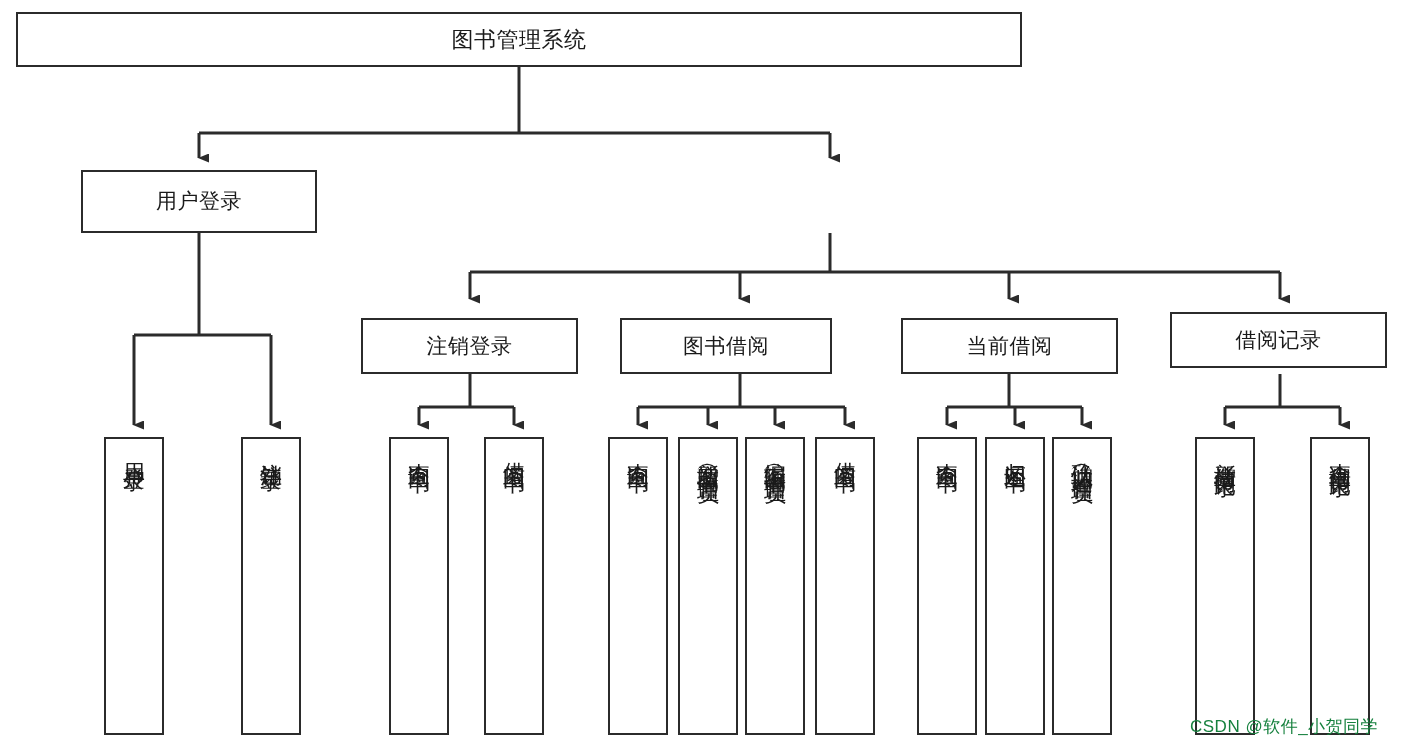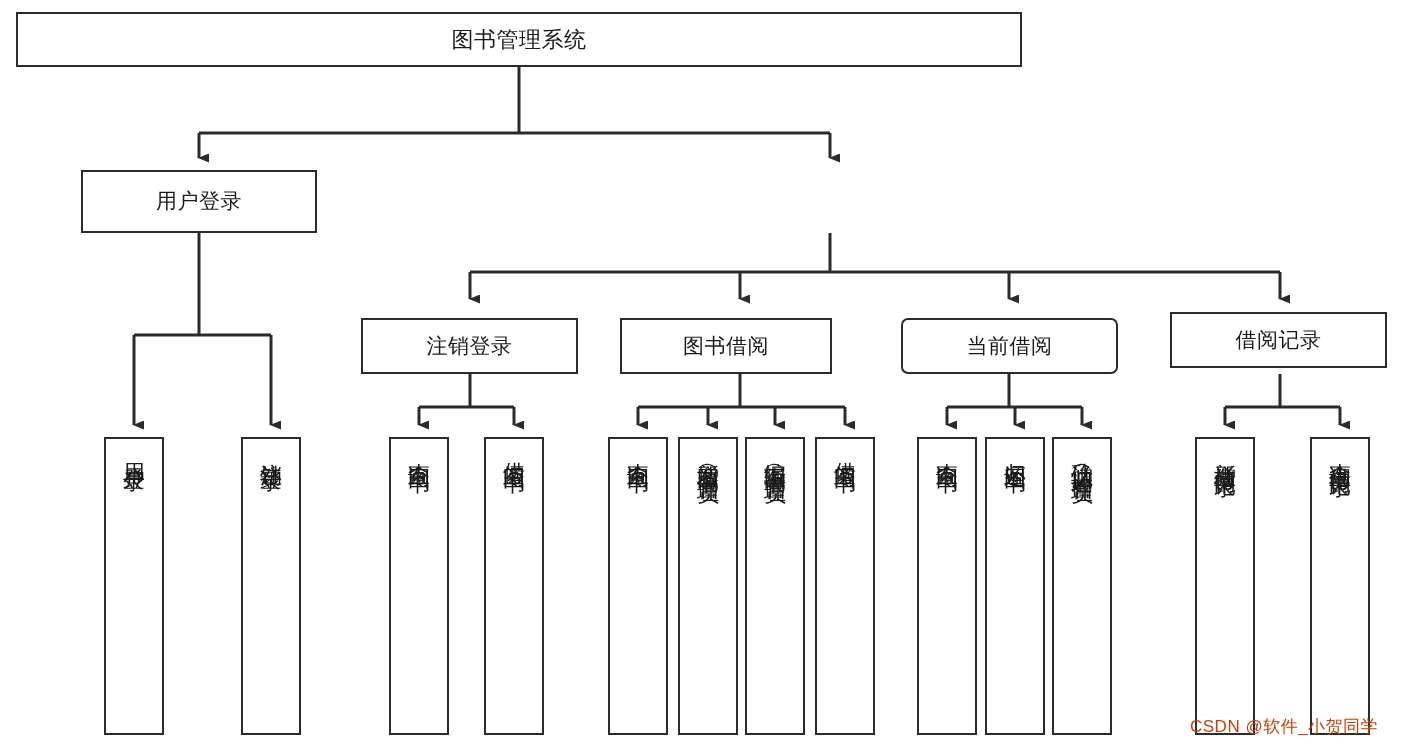--- a/index.html
+++ b/index.html
@@ -52,21 +52,21 @@
     writing-mode: vertical-rl;
     text-orientation: upright;
     font-size: 22px;
     letter-spacing: 3px;
     line-height: 1;
     white-space: nowrap;
   }
   #root-node .lbl { font-size: 22px; }
   #watermark {
     position: absolute;
-    color: #c2410c;
+    color: #15803d;
     font-size: 17px;
     letter-spacing: 0.5px;
     white-space: nowrap;
     pointer-events: none;
   }
 </style>
 </head>
 <body>
 
 <div id="canvas">
@@ -128,21 +128,21 @@
   <div class="node horiz" style="left:81px; top:170px; width:236px; height:63px;">
     <span class="lbl">用户登录</span>
   </div>
 
   <div class="node horiz" style="left:361px; top:318px; width:217px; height:56px;">
     <span class="lbl">注销登录</span>
   </div>
   <div class="node horiz" style="left:620px; top:318px; width:212px; height:56px;">
     <span class="lbl">图书借阅</span>
   </div>
-  <div class="node horiz" style="left:901px; top:318px; width:217px; height:56px;border-radius:7px;">
+  <div class="node horiz" style="left:901px; top:318px; width:217px; height:56px;">
     <span class="lbl">当前借阅</span>
   </div>
   <div class="node horiz" style="left:1170px; top:312px; width:217px; height:56px;">
     <span class="lbl">借阅记录</span>
   </div>
 
   <div class="node vert" style="left:104px; top:437px; width:60px; height:298px;">
     <span class="lbl">用户登录</span>
   </div>
   <div class="node vert" style="left:241px; top:437px; width:60px; height:298px;">

